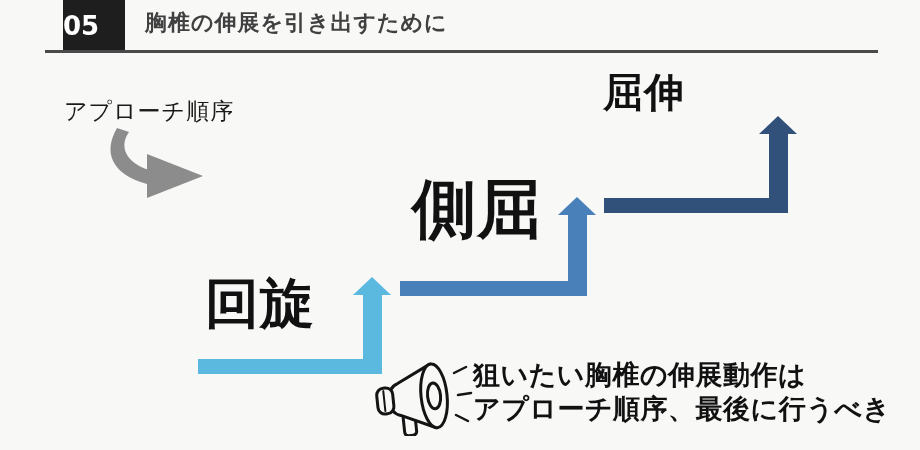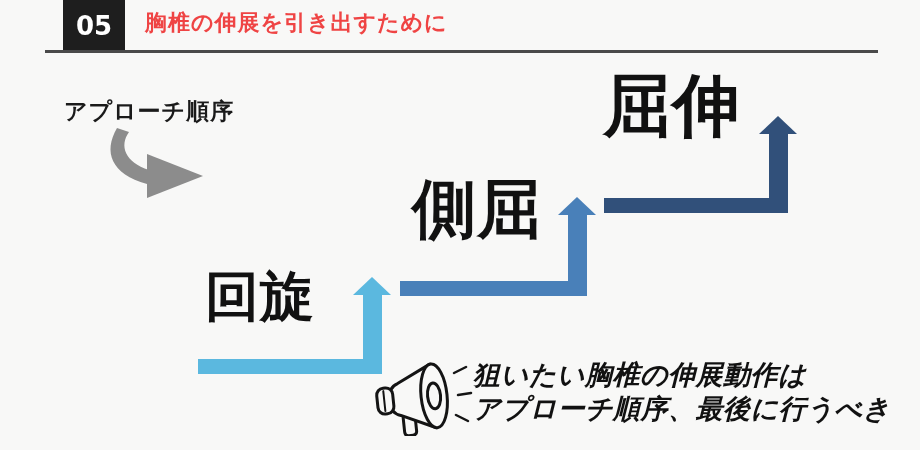--- a/index.html
+++ b/index.html
@@ -9,65 +9,65 @@
     background:#FFFFFF;
   }
   .slide{
     position:relative;width:920px;height:450px;overflow:hidden;
     background:#F8F8F7;color:#1A1A1A;
   }
   
   .num-box{
     position:absolute;left:63px;top:0;width:62px;height:52px;
     background:#1E1E1E;color:#FFFFFF;
-    display:flex;align-items:center;justify-content:center;
+    display:flex;align-items:center;justify-content:flex-start;
     font-size:26px;font-weight:bold;
   }
   .slide-title{
     position:absolute;left:145px;top:9px;
-    font-size:22px;font-weight:bold;line-height:28px;color:#ef4444;
+    font-size:22px;font-weight:bold;line-height:28px;color:#404040;
     letter-spacing:1px;white-space:nowrap;
   }
   .header-rule{
     position:absolute;left:45px;top:50px;width:833px;height:3px;
     background:#4A4A4A;
   }
   
   .approach-label{
     position:absolute;left:64px;top:96px;
-    font-size:23px;font-weight:bold;letter-spacing:1px;white-space:nowrap;
+    font-size:23px;font-weight:normal;letter-spacing:1px;white-space:nowrap;
   }
   .curved-arrow{position:absolute;left:103px;top:128px;width:105px;height:70px;}
   
   .bar,.shaft{position:absolute;}
   .head{position:absolute;width:0;height:0;
     border-left:19px solid transparent;border-right:19px solid transparent;}
   .c1{background:#5BB8DF;} .c2{background:#4980B9;} .c3{background:#31507A;}
   .bar1{left:198px;top:359px;width:184px;height:15px;}
   .shaft1{left:363px;top:294px;width:19px;height:80px;}
   .head1{left:353px;top:277px;border-bottom:18px solid #5BB8DF;}
   .bar2{left:400px;top:281px;width:187px;height:15px;}
   .shaft2{left:568px;top:215px;width:19px;height:81px;}
   .head2{left:558px;top:197px;border-bottom:18px solid #4980B9;}
   .bar3{left:604px;top:198px;width:184px;height:15px;}
   .shaft3{left:769px;top:134px;width:19px;height:79px;}
   .head3{left:759px;top:116px;border-bottom:18px solid #31507A;}
   .step-label{
     position:absolute;font-weight:900;color:#111111;line-height:1;
     letter-spacing:1px;white-space:nowrap;
   }
-  .lab1{left:205px;top:270px;font-size:54px;text-align:right;}
+  .lab1{left:205px;top:277px;font-size:54px;text-align:right;}
   .lab2{left:412px;top:177px;font-size:64px;}
-  .lab3{left:603px;top:72px;font-size:68px;}
+  .lab3{left:603px;top:72px;font-size:40px;}
   
   .megaphone{position:absolute;left:373px;top:356px;width:100px;height:80px;}
   .note-text{
     position:absolute;left:473px;top:358px;
     font-size:27px;font-weight:bold;line-height:34px;color:#111111;
-    letter-spacing:0.5px;white-space:nowrap;font-style:italic;
+    letter-spacing:0.5px;white-space:nowrap;
   }
 </style>
 </head>
 <body>
 
 <div class="slide">
 
   <div class="num-box">
     <span>05</span>
   </div>

